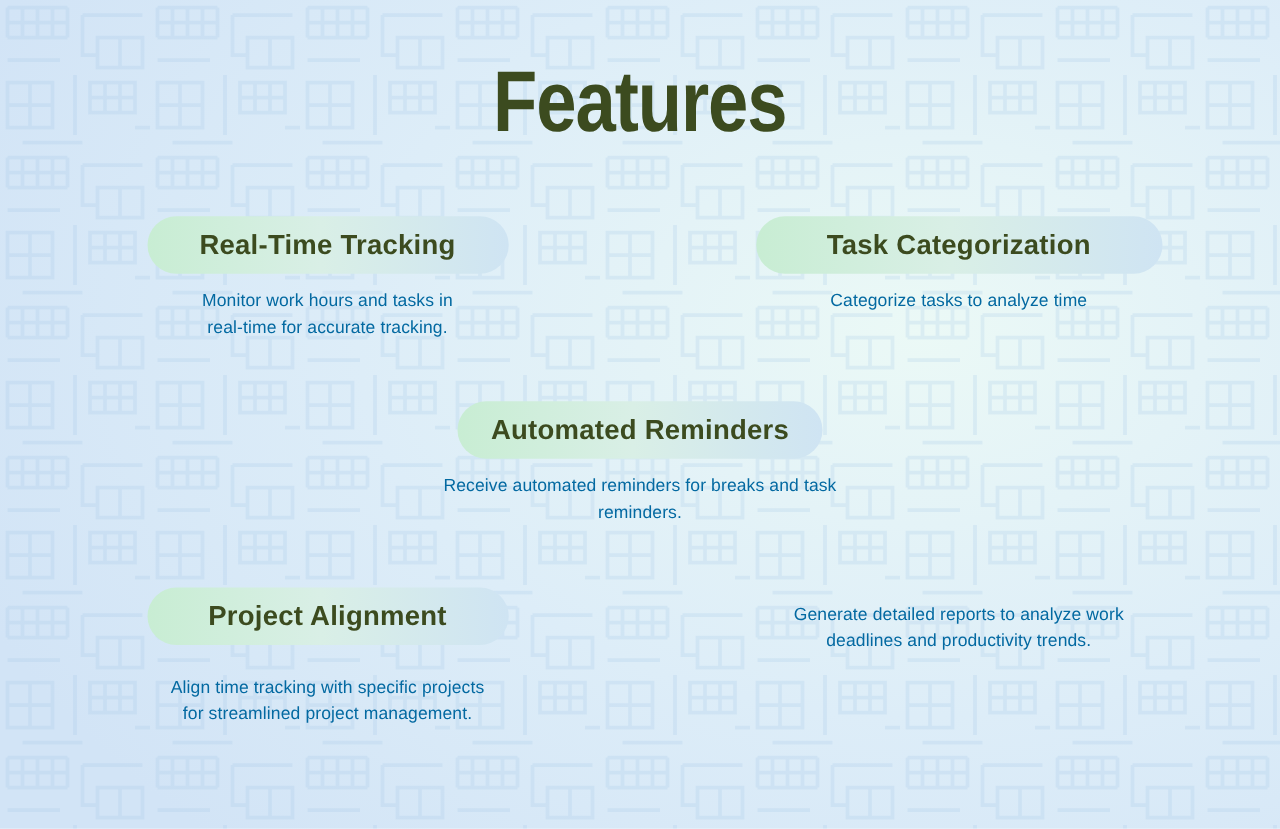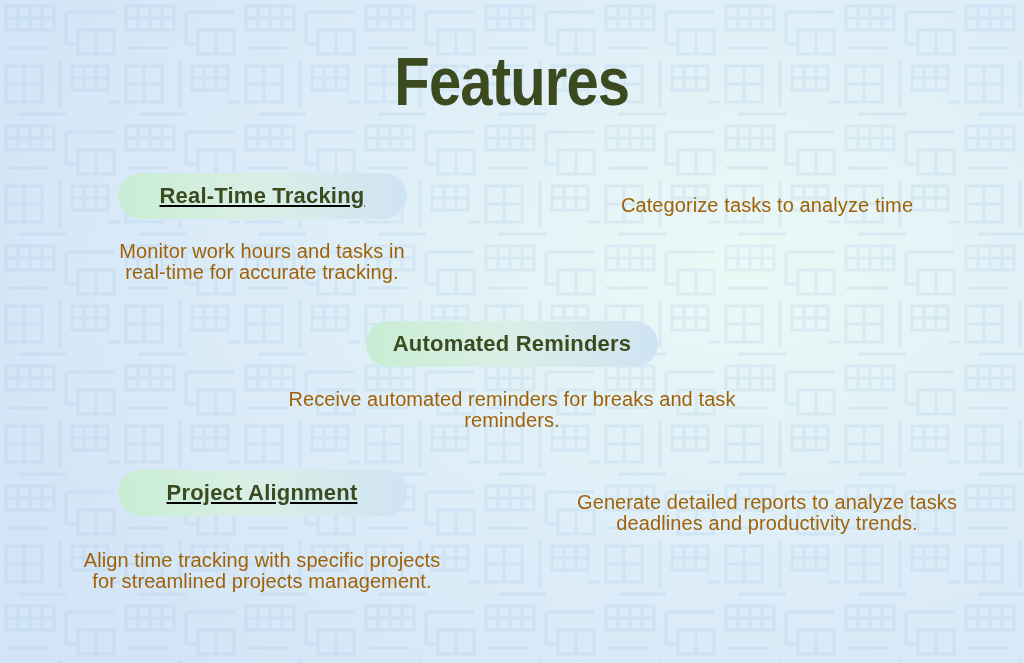--- a/index.html
+++ b/index.html
@@ -52,36 +52,36 @@
   .card-4 { left: 92px;  top: 470px; width: 340px; gap: 12px; }
   .card-5 { left: 597px; top: 470px; width: 340px; }
   .pill {
     height: 46px;
     border-radius: 24px;
     background: linear-gradient(90deg, #c8edd3 0%, #d9efe6 48%, #cfe4f3 100%);
     display: flex;
     align-items: center;
     justify-content: center;
   }
-  .card-1 .pill, .card-4 .pill { width: 289px; text-decoration: underline; }
+  .card-1 .pill, .card-4 .pill { width: 289px; }
   .card-2 .pill, .card-5 .pill { width: 325px; }
   .card-3 .pill { width: 292px; }
   .pill-label {
     font-size: 22px;
     font-weight: 700;
     color: #3c4b1f;
     letter-spacing: 0.2px;
     white-space: nowrap;
   }
   .desc {
-    margin-top: 22px;
+    margin-top: 11px;
     text-align: center;
-    font-size: 20px;
+    font-size: 14px;
     line-height: 20.5px;
-    color: #a16207;
+    color: #0369a1;
     letter-spacing: 0.1px;
   }
   .desc span {
     display: block;
     white-space: nowrap;
   }
 </style>
 </head>
 <body>
 
@@ -113,20 +113,23 @@
     <div class="pill">
       <span class="pill-label">Real-Time Tracking</span>
     </div>
     <p class="desc">
       <span>Monitor work hours and tasks in</span>
       <span>real-time for accurate tracking.</span>
     </p>
   </div>
 
   <div class="card card-2">
+    <div class="pill">
+      <span class="pill-label">Task Categorization</span>
+    </div>
     <p class="desc">
       <span>Categorize tasks to analyze time</span>
     </p>
   </div>
 
   <div class="card card-3">
     <div class="pill">
       <span class="pill-label">Automated Reminders</span>
     </div>
     <p class="desc">
@@ -134,24 +137,24 @@
       <span>reminders.</span>
     </p>
   </div>
 
   <div class="card card-4">
     <div class="pill">
       <span class="pill-label">Project Alignment</span>
     </div>
     <p class="desc">
       <span>Align time tracking with specific projects</span>
-      <span>for streamlined projects management.</span>
+      <span>for streamlined project management.</span>
     </p>
   </div>
 
   <div class="card card-5">
     <p class="desc">
-      <span>Generate detailed reports to analyze tasks</span>
+      <span>Generate detailed reports to analyze work</span>
       <span>deadlines and productivity trends.</span>
     </p>
   </div>
 
 </div>
 
 </body></html>

